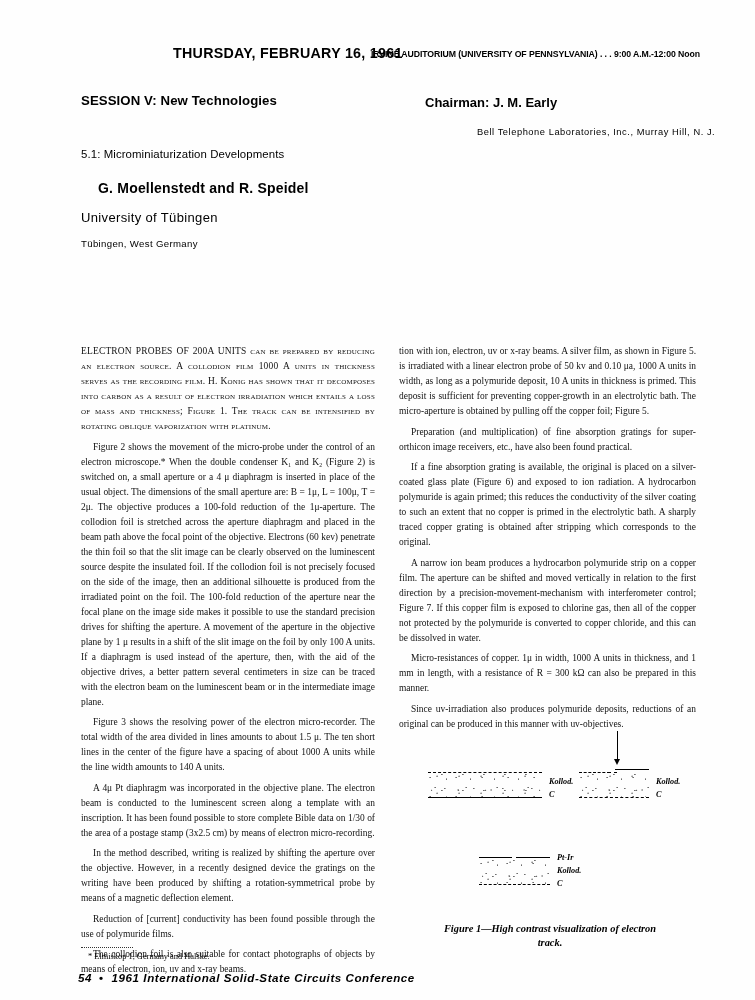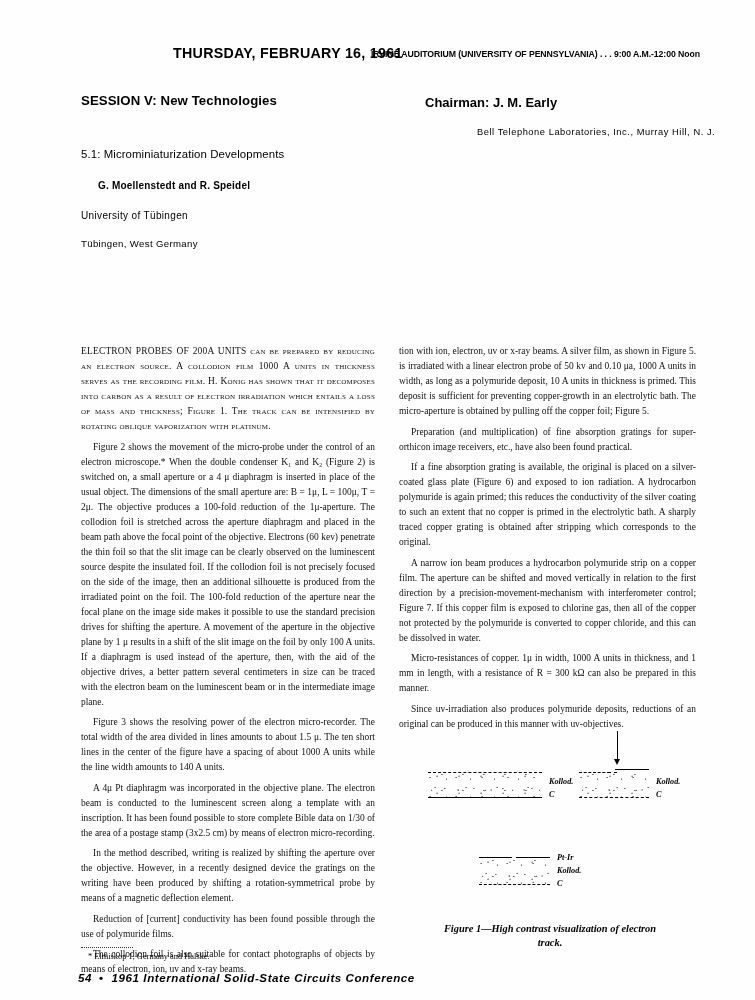--- a/index.html
+++ b/index.html
@@ -98,30 +98,30 @@
     font-size: 11.4px;
     letter-spacing: 0.1px;
     white-space: nowrap;
   }
   .authors {
     position: absolute;
     left: 98px;
     top: 180px;
     font-family: "Liberation Sans", sans-serif;
     font-weight: bold;
-    font-size: 10px;
+    font-size: 14px;
     letter-spacing: 0.2px;
     white-space: nowrap;
   }
   .univ {
     position: absolute;
     left: 81px;
     top: 210px;
     font-family: "Liberation Sans", sans-serif;
-    font-size: 10px;
+    font-size: 13px;
     letter-spacing: 0.35px;
     white-space: nowrap;
   }
   .city {
     position: absolute;
     left: 81px;
     top: 238px;
     font-family: "Liberation Sans", sans-serif;
     font-size: 9.6px;
     letter-spacing: 0.35px;

